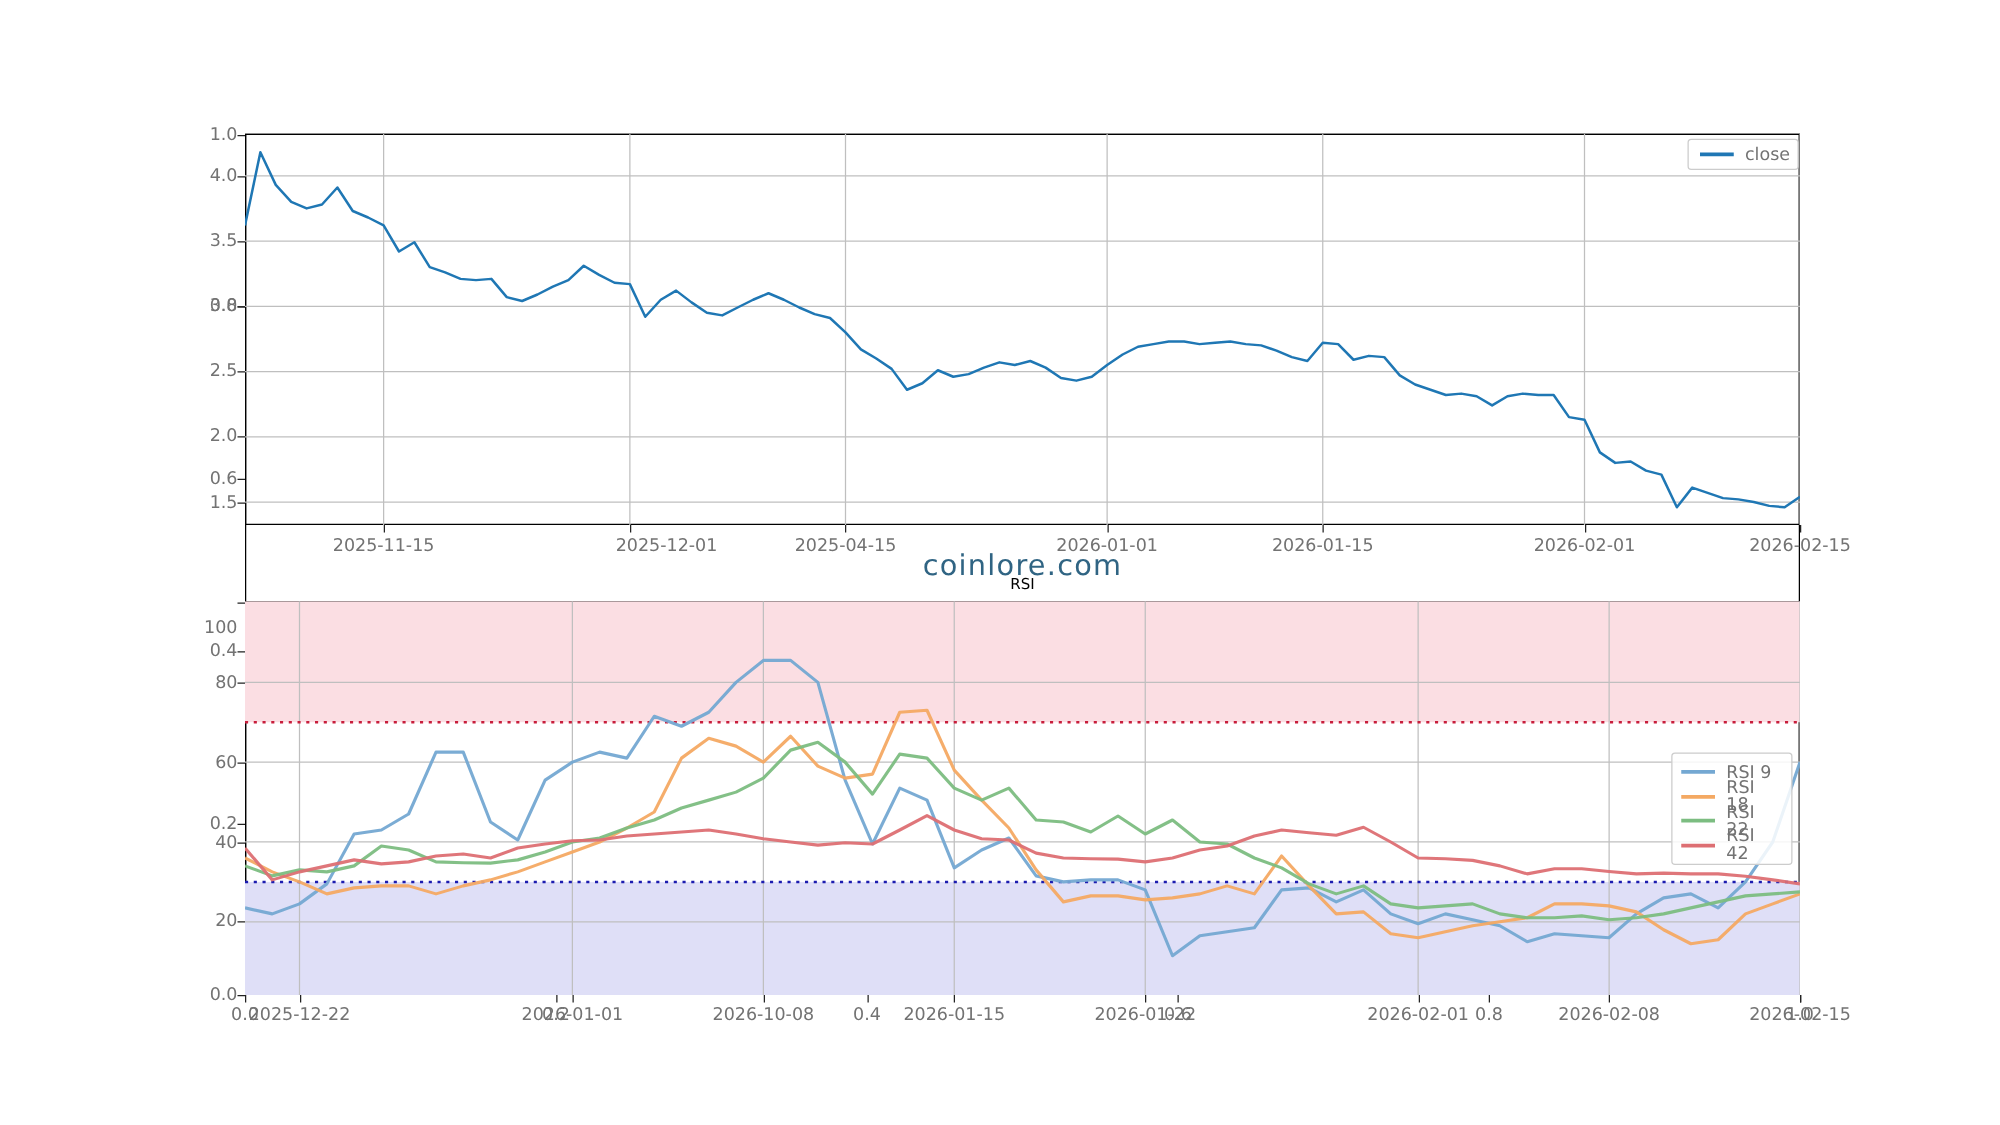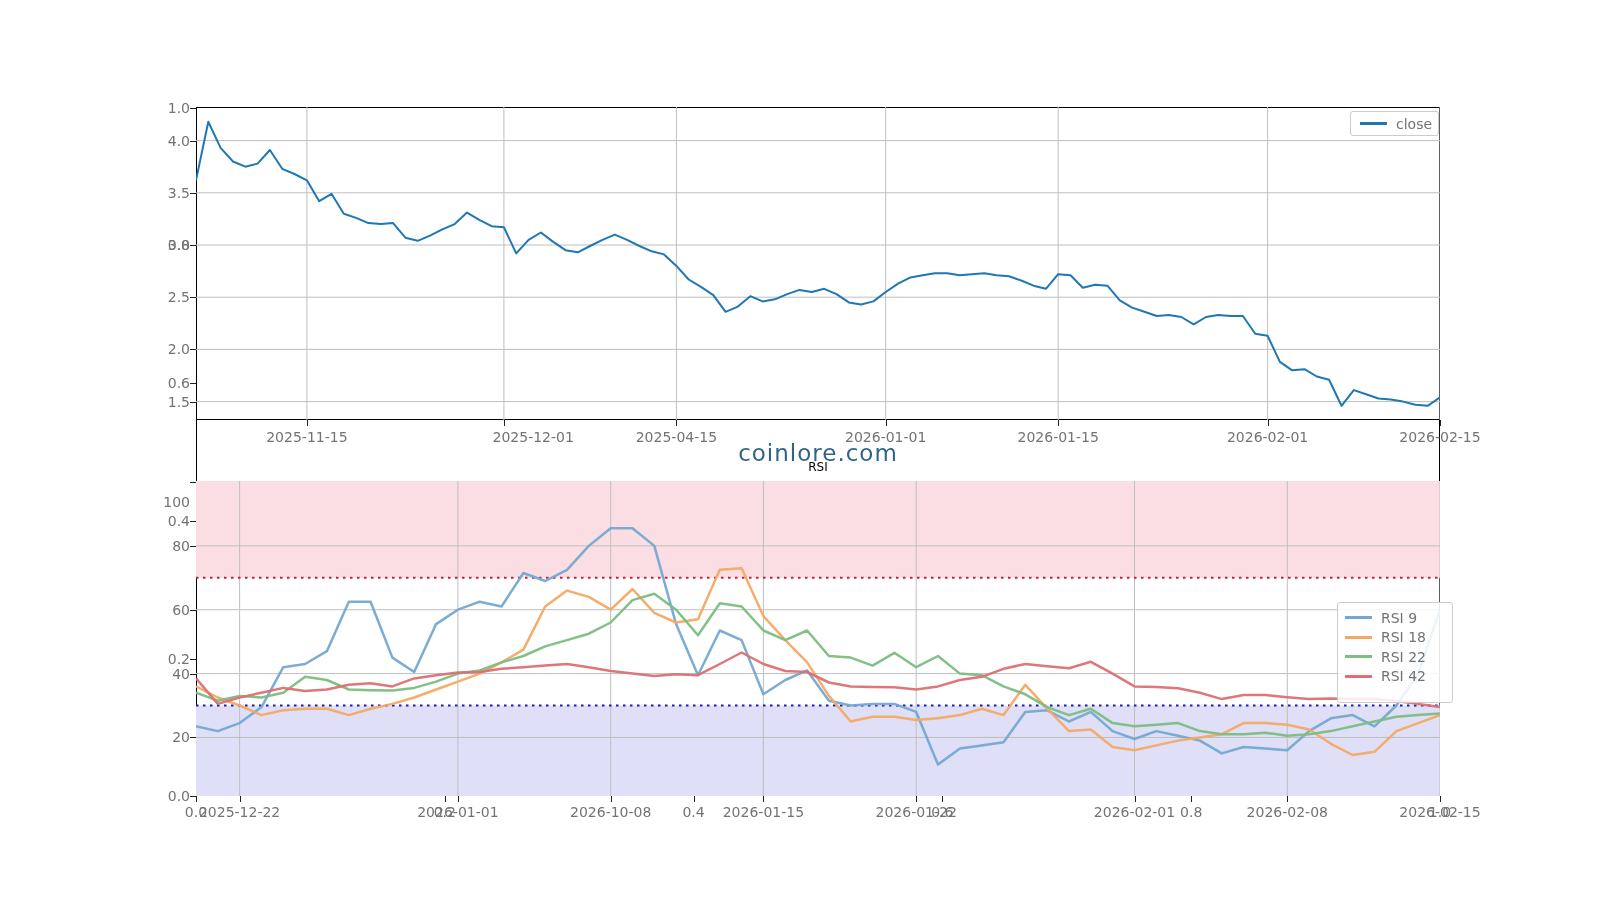--- a/index.html
+++ b/index.html
@@ -13,21 +13,21 @@
   #svg-price{left:196px;top:107px;}
   #svg-rsi{left:196px;top:481px;}
   .ticklabel{position:absolute;font-size:14px;line-height:20px;color:#737373;white-space:nowrap;}
   .ylab{width:190px;left:0;text-align:right;}
   .xlab{width:140px;text-align:center;}
   .tickmark{position:absolute;background:#222;}
   .watermark{position:absolute;left:818px;top:440px;transform:translateX(-50%);font-size:23px;color:#0c4a6e;opacity:.85;letter-spacing:1px;}
   .rsi-title{position:absolute;left:818px;top:460px;transform:translateX(-50%);font-size:12px;color:#000;}
   .legend{position:absolute;background:rgba(255,255,255,.85);border:1px solid #cccccc;border-radius:3px;box-sizing:border-box;z-index:5;}
   .legend-top{left:1350px;top:111px;width:89px;height:25px;display:flex;align-items:center;padding:0 9px;gap:9px;}
-  .legend-rsi{left:1337px;top:602px;width:116px;padding:5px 9px 16px 7px;}
+  .legend-rsi{left:1337px;top:602px;width:97px;padding:5px 9px 5px 7px;}
   .legend-row{display:flex;align-items:center;gap:9px;height:19.5px;}
   .legend-line{display:inline-block;width:27px;height:0;border-top:3px solid #000;flex:0 0 auto;}
   .legend-label{font-size:14px;color:#737373;line-height:1;}
 </style>
 </head>
 <body>
 
 <div class="figure" id="fig">
   <div class="axes axes-top"></div>
   <div class="axes axes-rsi"></div>

